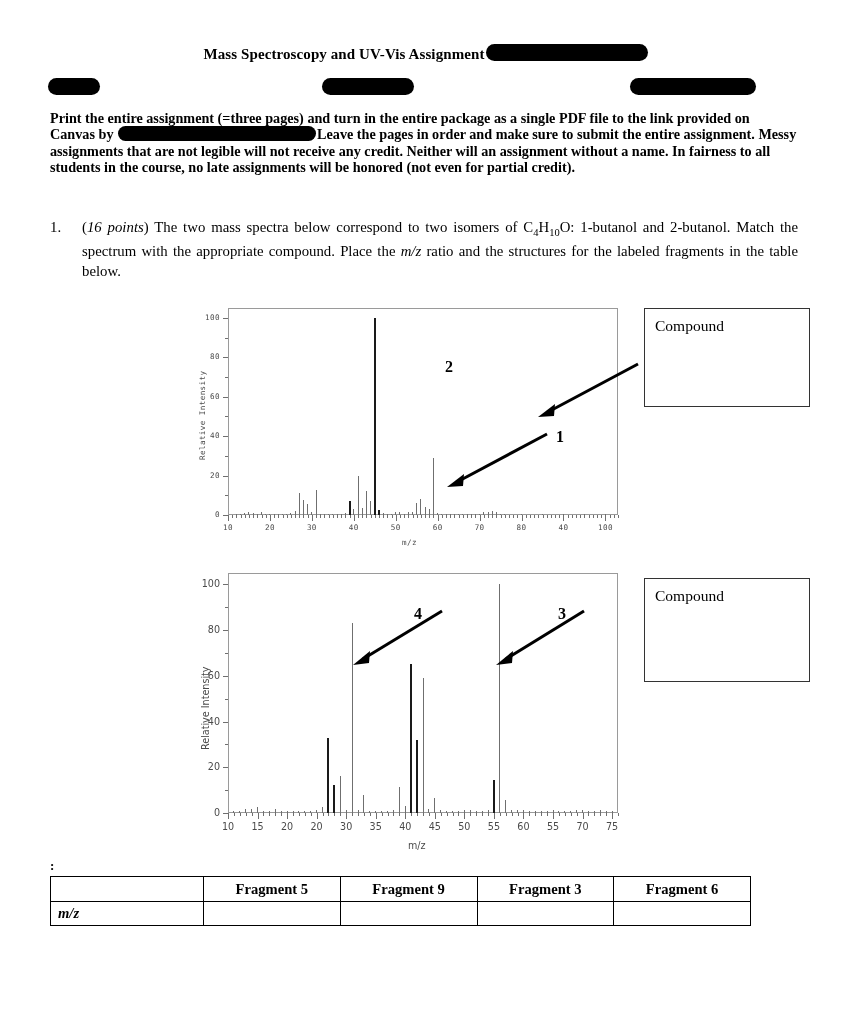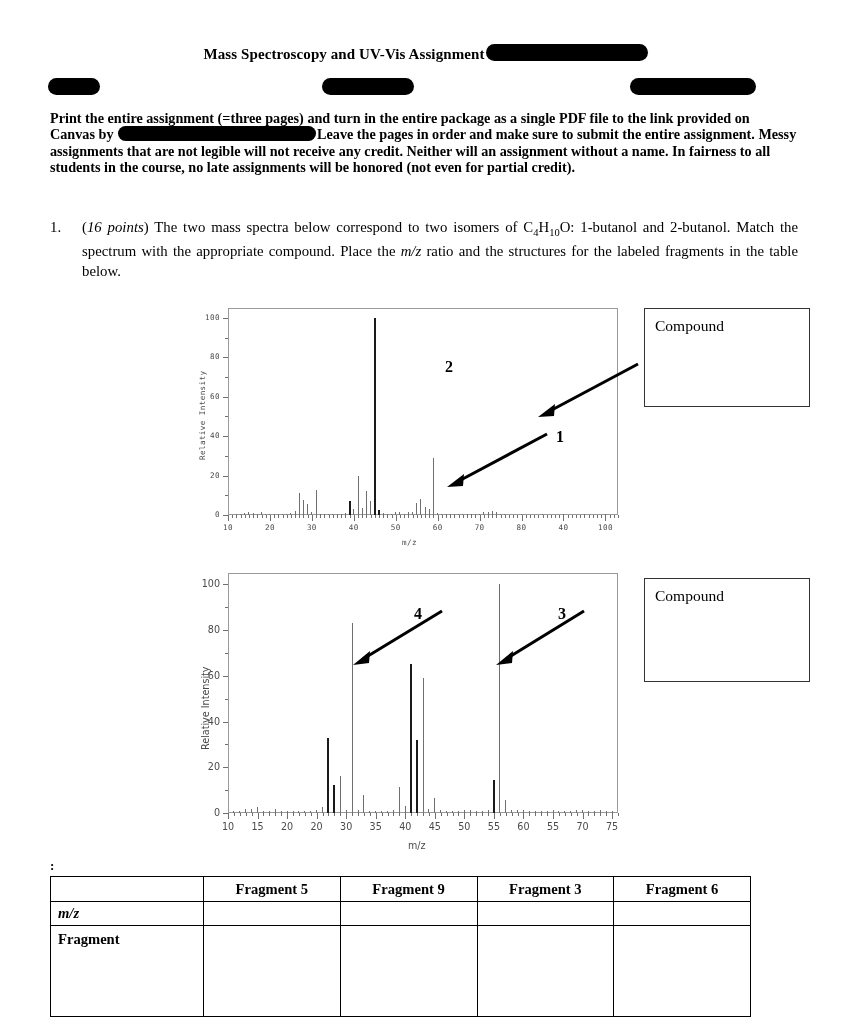--- a/index.html
+++ b/index.html
@@ -645,21 +645,14 @@
     </tr>
   </thead>
   <tbody>
     <tr class="mz-row">
       <td class="rowhdr ital">m/z</td>
       <td></td>
       <td></td>
       <td></td>
       <td></td>
     </tr>
-    <tr class="frag-row">
-      <td class="rowhdr">Fragment</td>
-      <td></td>
-      <td></td>
-      <td></td>
-      <td></td>
-    </tr>
   </tbody>
 </table>
 
 </body></html>

